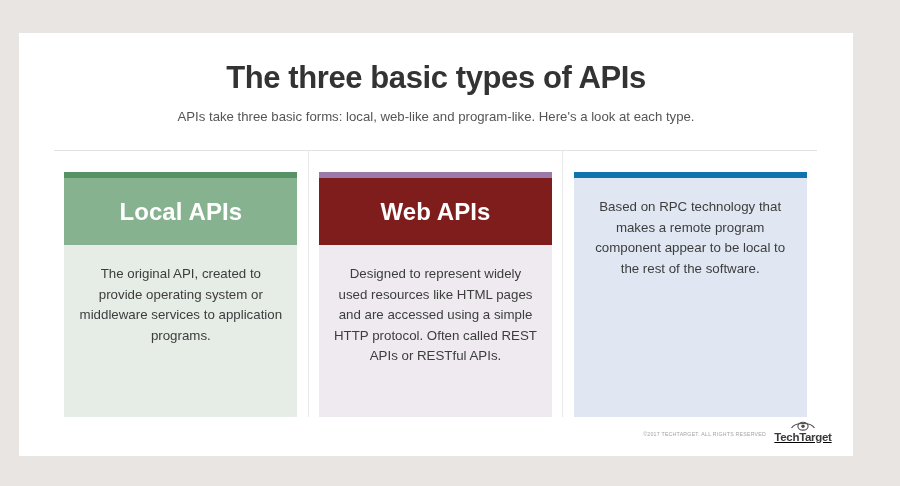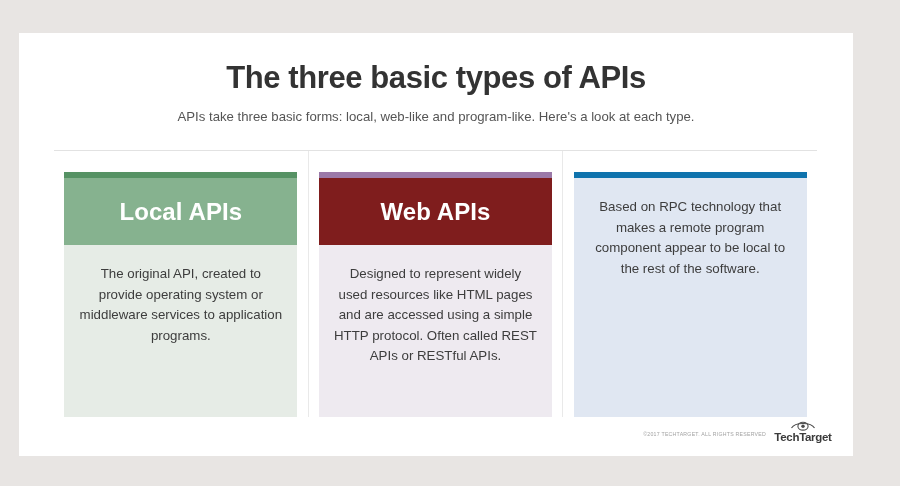--- a/index.html
+++ b/index.html
@@ -131,20 +131,21 @@
     color: #a2a2a2;
     letter-spacing: 0.25px;
     padding-bottom: 6px;
     white-space: nowrap;
   }
   .logo {
     display: flex;
     flex-direction: column;
     align-items: center;
     width: 56px;
+    text-decoration: underline;
   }
   .logo-eye {
     display: block;
     margin-bottom: 1px;
   }
   .logo-word {
     font-size: 11.5px;
     font-weight: bold;
     color: #3b3b3b;
     letter-spacing: -0.3px;

